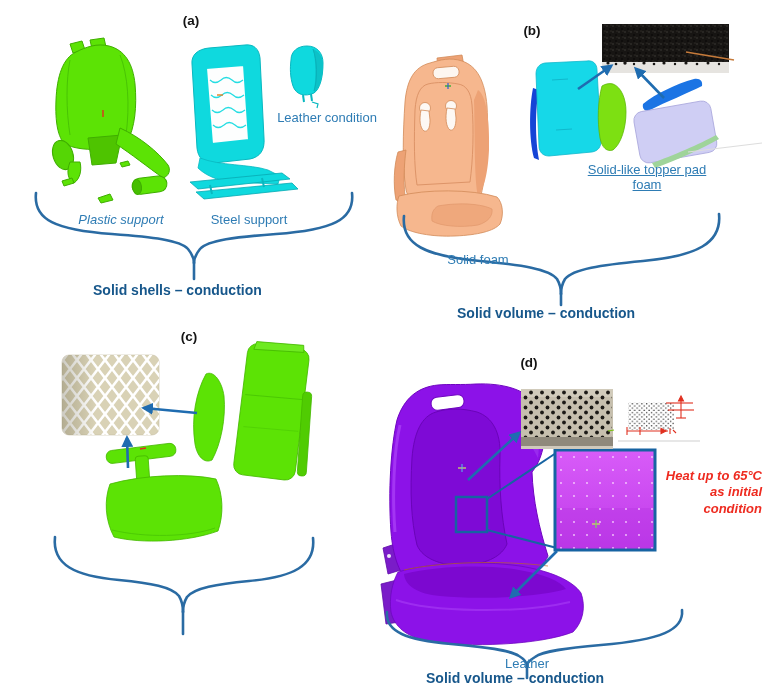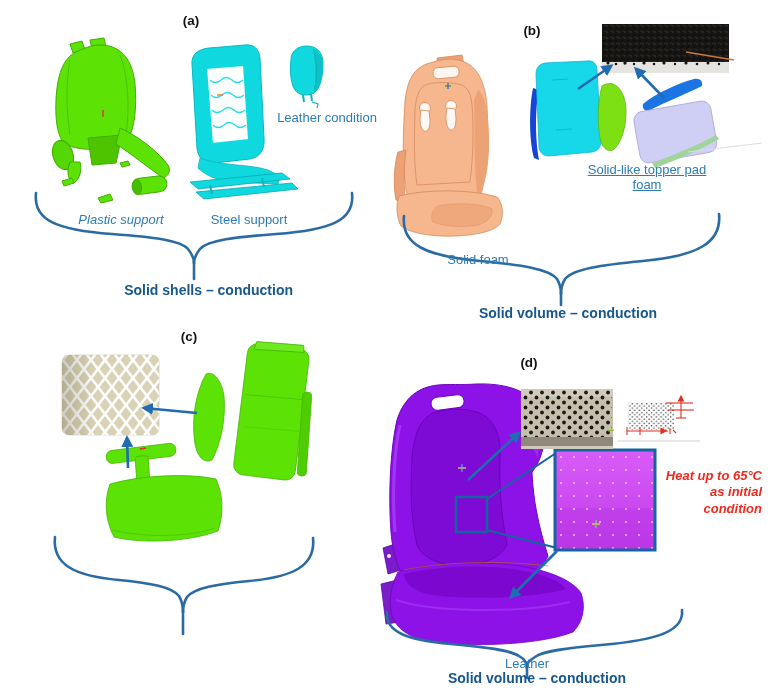--- a/index.html
+++ b/index.html
@@ -1,21 +1,21 @@
 <!DOCTYPE html>
 <html><head>
 <meta charset="utf-8">
 <style>
   html,body{margin:0;padding:0;background:#fff;}
   #stage{position:relative;width:768px;height:695px;background:#ffffff;overflow:hidden;
          font-family:"Liberation Sans",sans-serif;}
   #art{position:absolute;left:0;top:0;}
   .tag{position:absolute;font-size:13.5px;font-weight:bold;color:#141414;text-align:center;}
   .lbl{position:absolute;font-size:13px;color:#2e7cb4;text-align:center;line-height:1.18;}
-  .cap{position:absolute;font-size:14px;font-weight:bold;color:#17578b;text-align:right;line-height:1.2;}
+  .cap{position:absolute;font-size:14px;font-weight:bold;color:#17578b;text-align:left;line-height:1.2;}
   .note{position:absolute;font-size:13px;font-weight:bold;font-style:italic;color:#ee2b20;
         text-align:center;line-height:1.25;}
 </style>
 </head>
 <body>
 
 <div id="stage">
 
 <svg id="art" width="768" height="695" viewBox="0 0 768 695">
   <defs>

